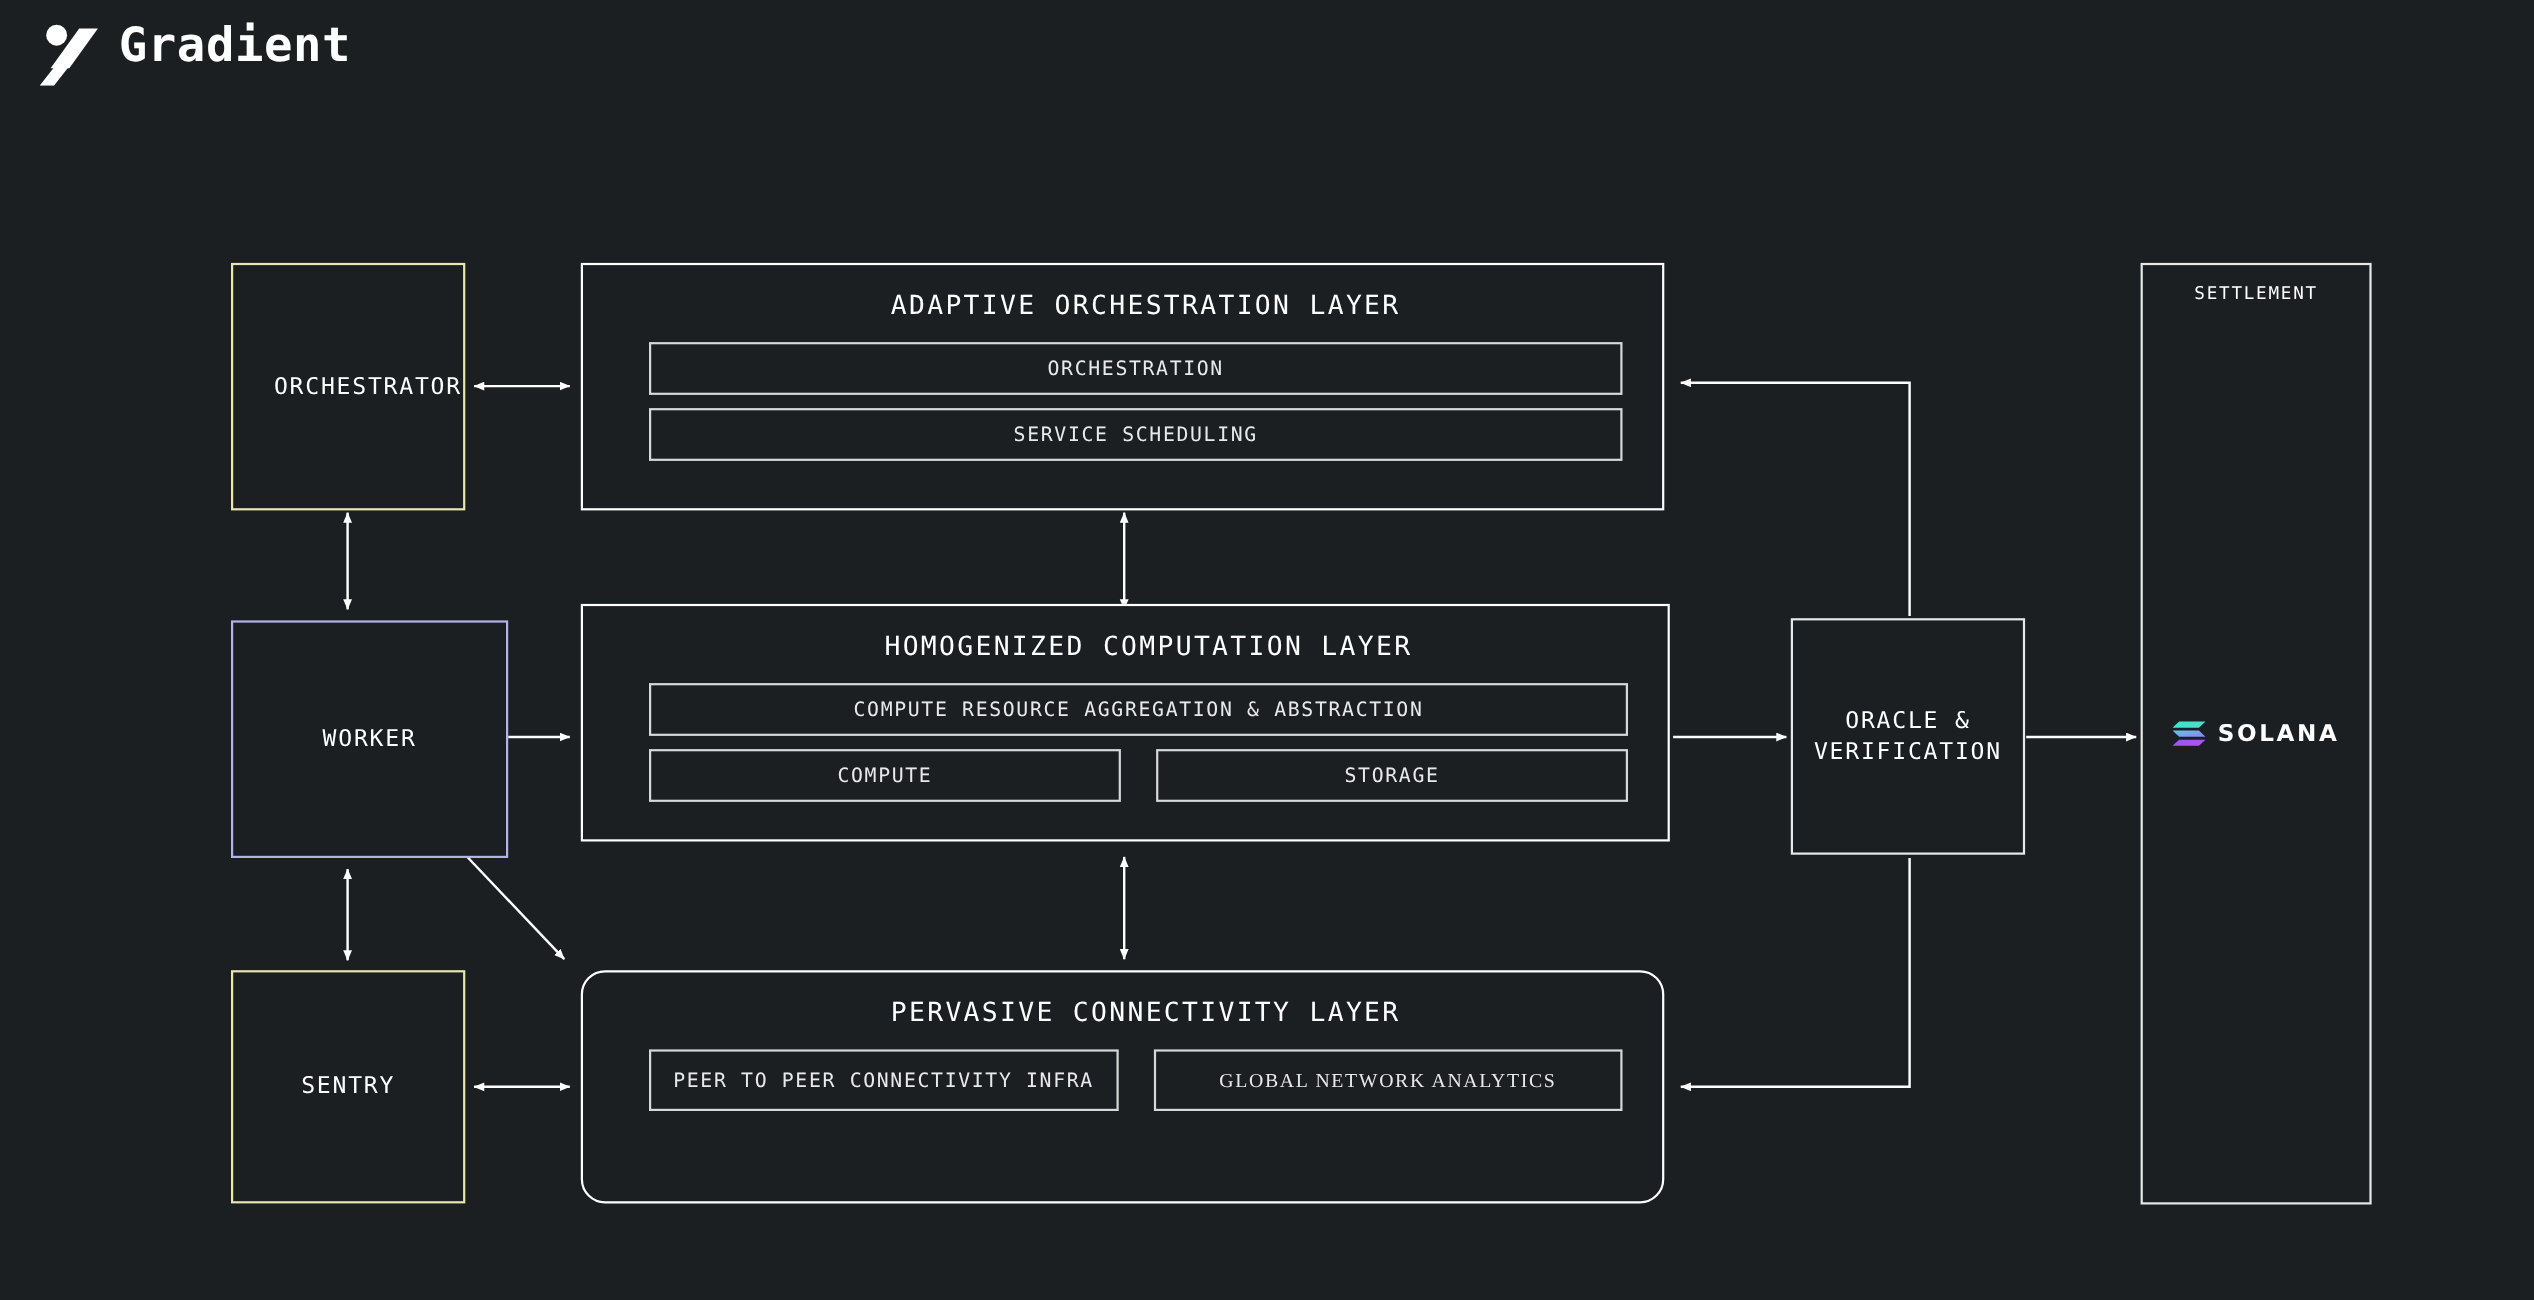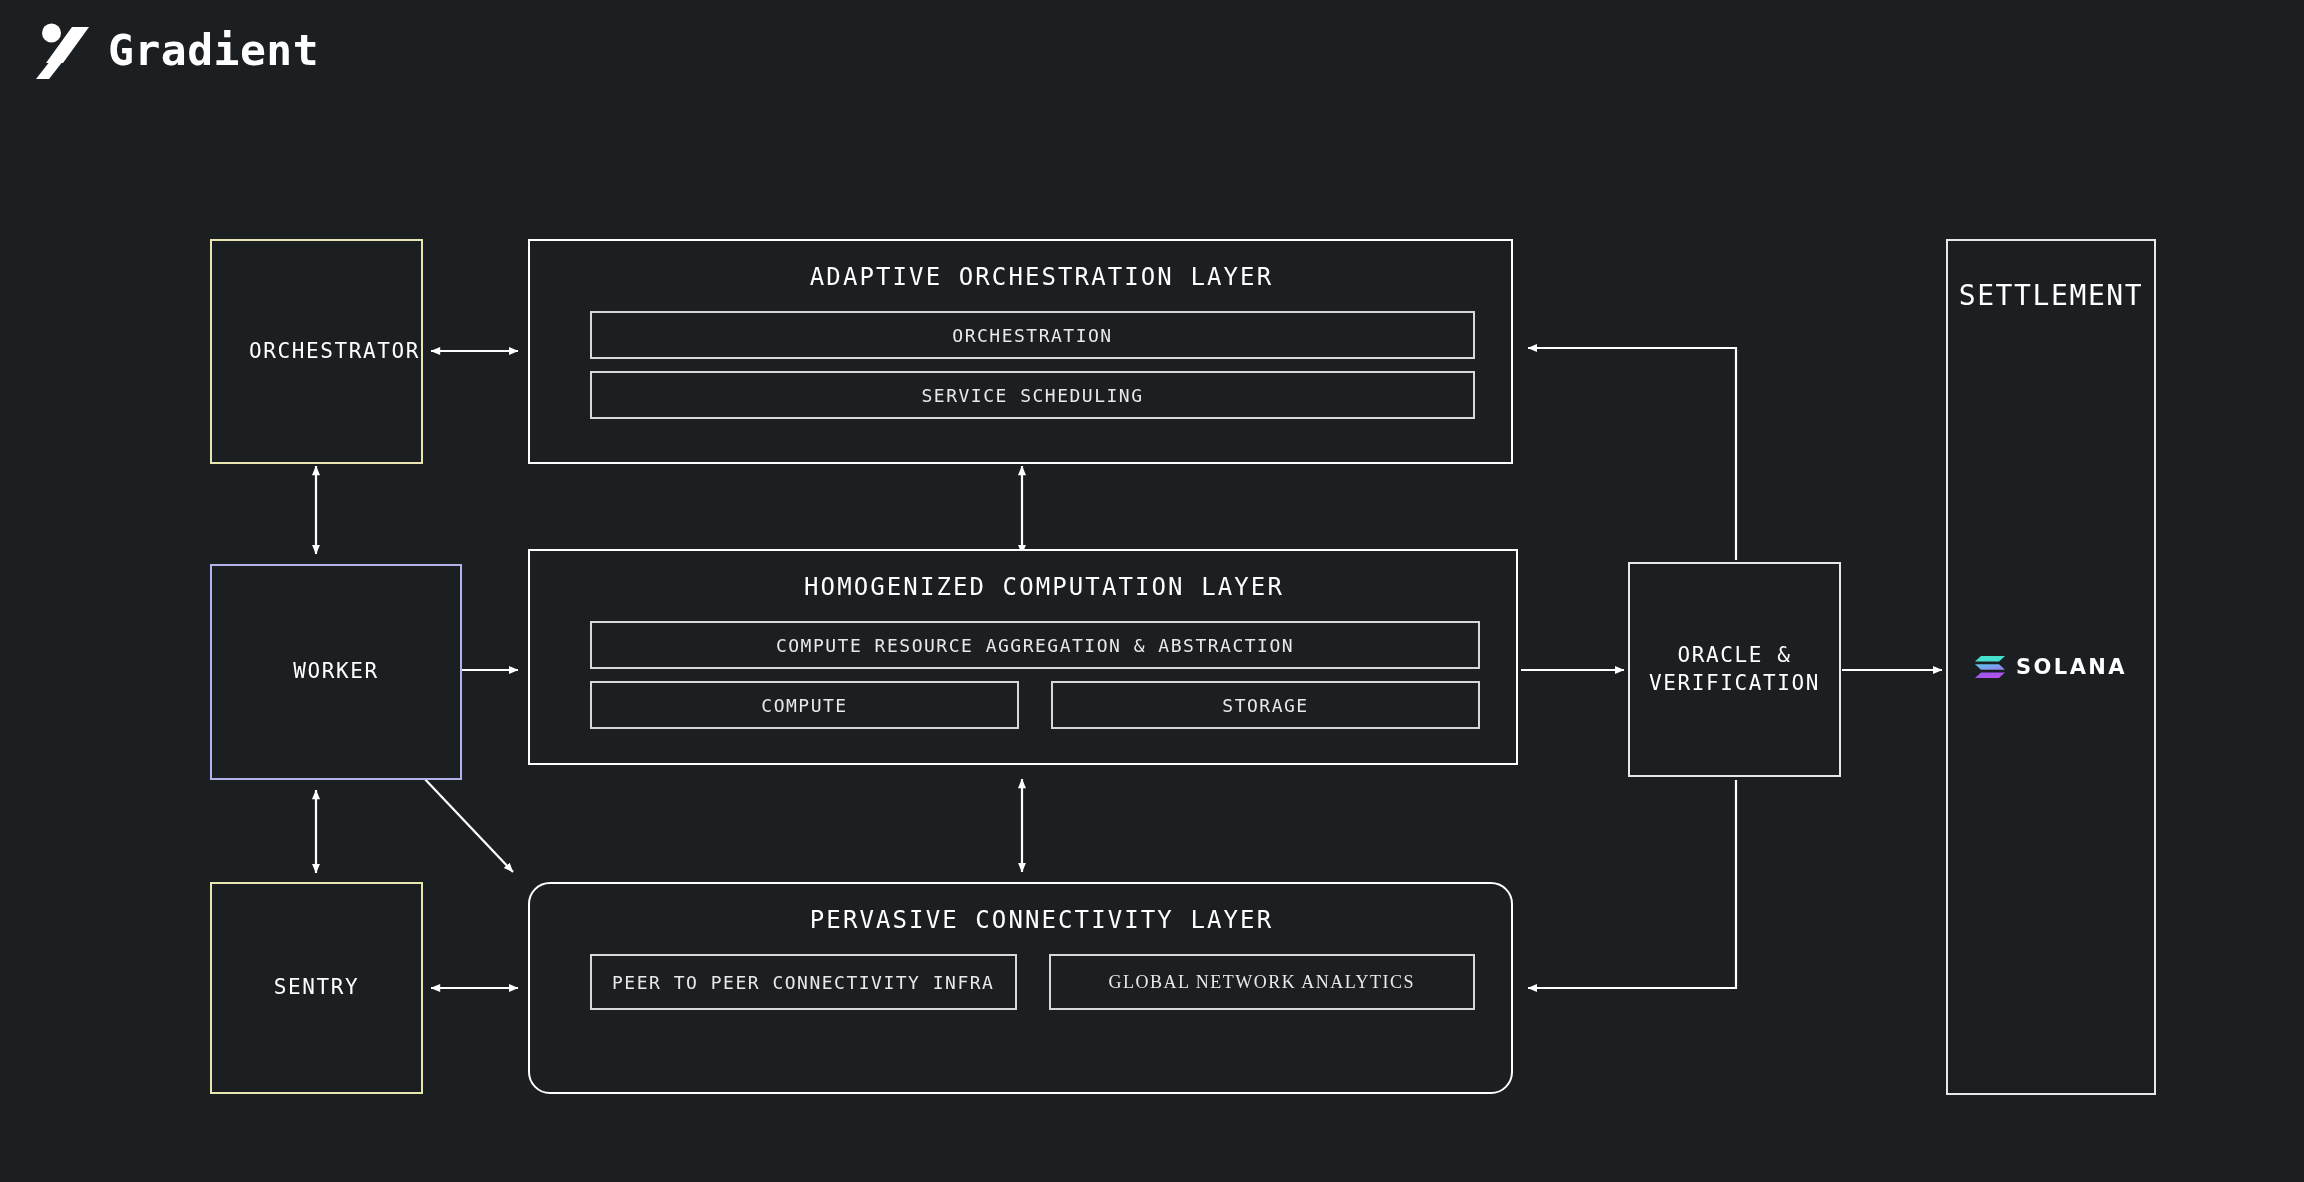--- a/index.html
+++ b/index.html
@@ -13,21 +13,20 @@
     overflow: hidden;
     position: relative;
   }
 
   
   #brand {
     position: absolute;
     left: 36px;
     top: 20px;
     display: flex;
-    align-items: center;
     gap: 18px;
     height: 60px;
   }
   #brand-mark { width: 54px; height: 58px; display: block; }
   #brand-name {
     color: #ffffff;
     font-family: "DejaVu Sans Mono", "Liberation Mono", monospace;
     font-size: 43px;
     font-weight: 700;
     letter-spacing: 0.5px;
@@ -115,23 +114,23 @@
     color: #e9e9e9;
     font-size: 18px;
     letter-spacing: 1.5px;
     text-align: center;
     white-space: nowrap;
   }
 
   
   #settlement-title {
     color: #ffffff;
-    font-size: 28px;
+    font-size: 16px;
     letter-spacing: 1.6px;
-    margin-top: 38px;
+    margin-top: 16px;
   }
   #solana-logo {
     position: absolute;
     left: 0; right: 0;
     top: 50%;
     transform: translateY(-50%);
     display: flex;
     align-items: center;
     justify-content: center;
     gap: 11px;

